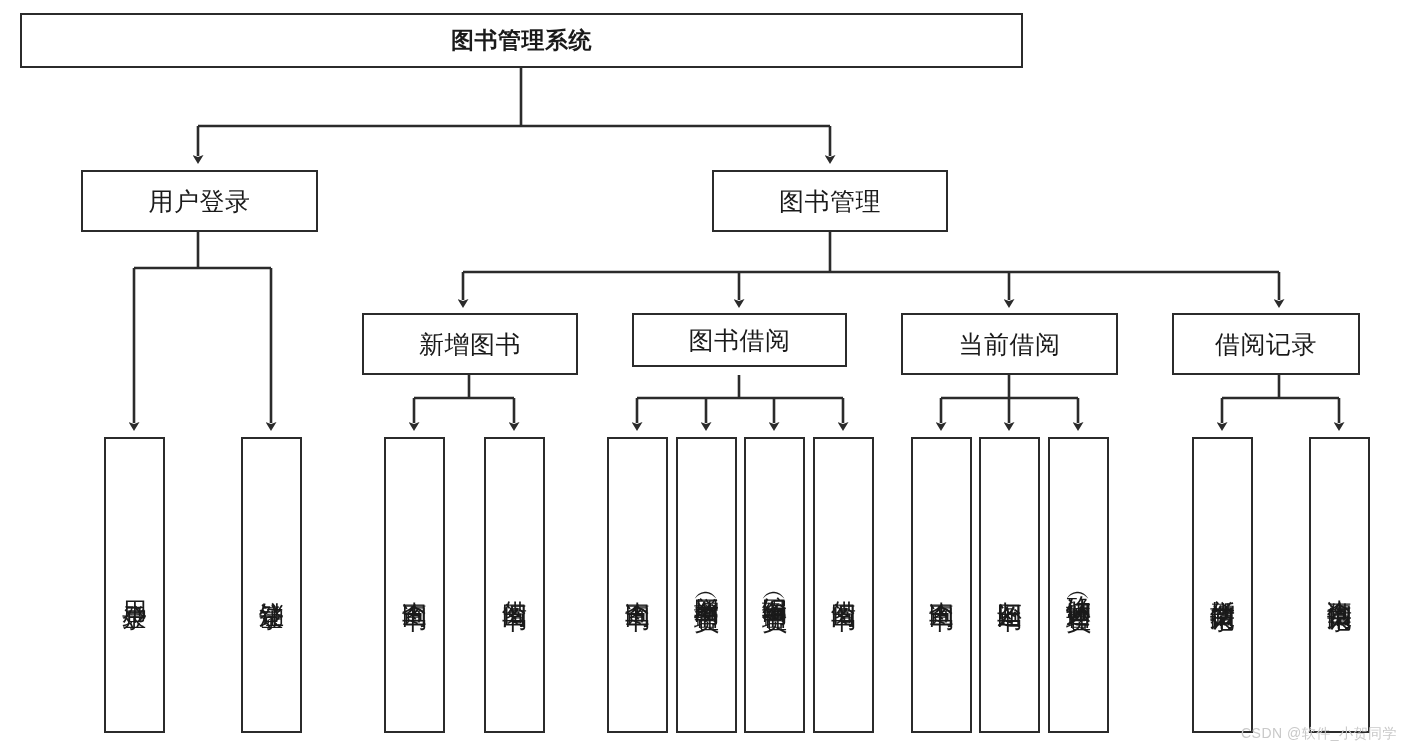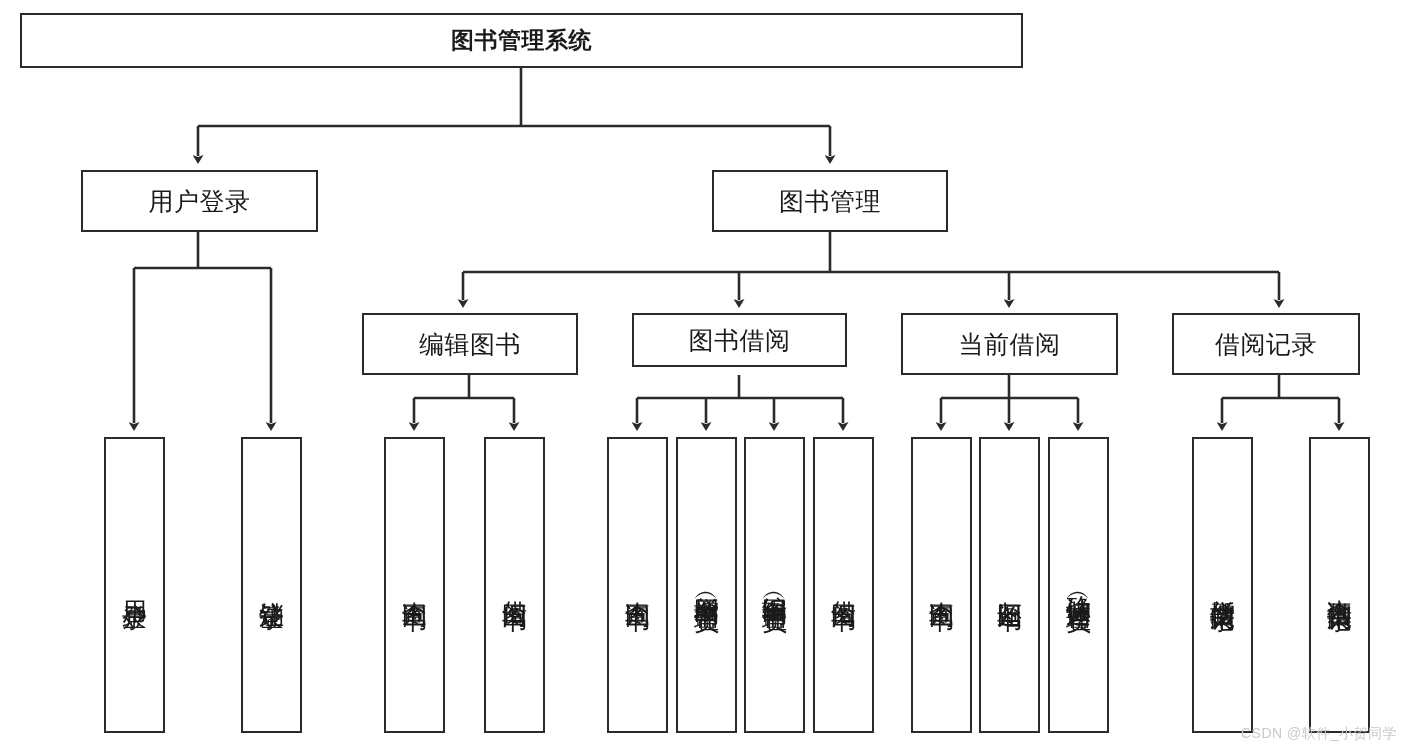--- a/index.html
+++ b/index.html
@@ -137,21 +137,21 @@
 
   <div class="node horiz" style="left:81px; top:170px; width:237px; height:62px;">
     <span class="label">用户登录</span>
   </div>
 
   <div class="node horiz" style="left:712px; top:170px; width:236px; height:62px;">
     <span class="label">图书管理</span>
   </div>
 
   <div class="node horiz" style="left:362px; top:313px; width:216px; height:62px;">
-    <span class="label">编辑图书</span>
+    <span class="label">新增图书</span>
   </div>
 
   <div class="node horiz" style="left:632px; top:313px; width:215px; height:54px;">
     <span class="label">图书借阅</span>
   </div>
 
   <div class="node horiz" style="left:901px; top:313px; width:217px; height:62px;">
     <span class="label">当前借阅</span>
   </div>
 

